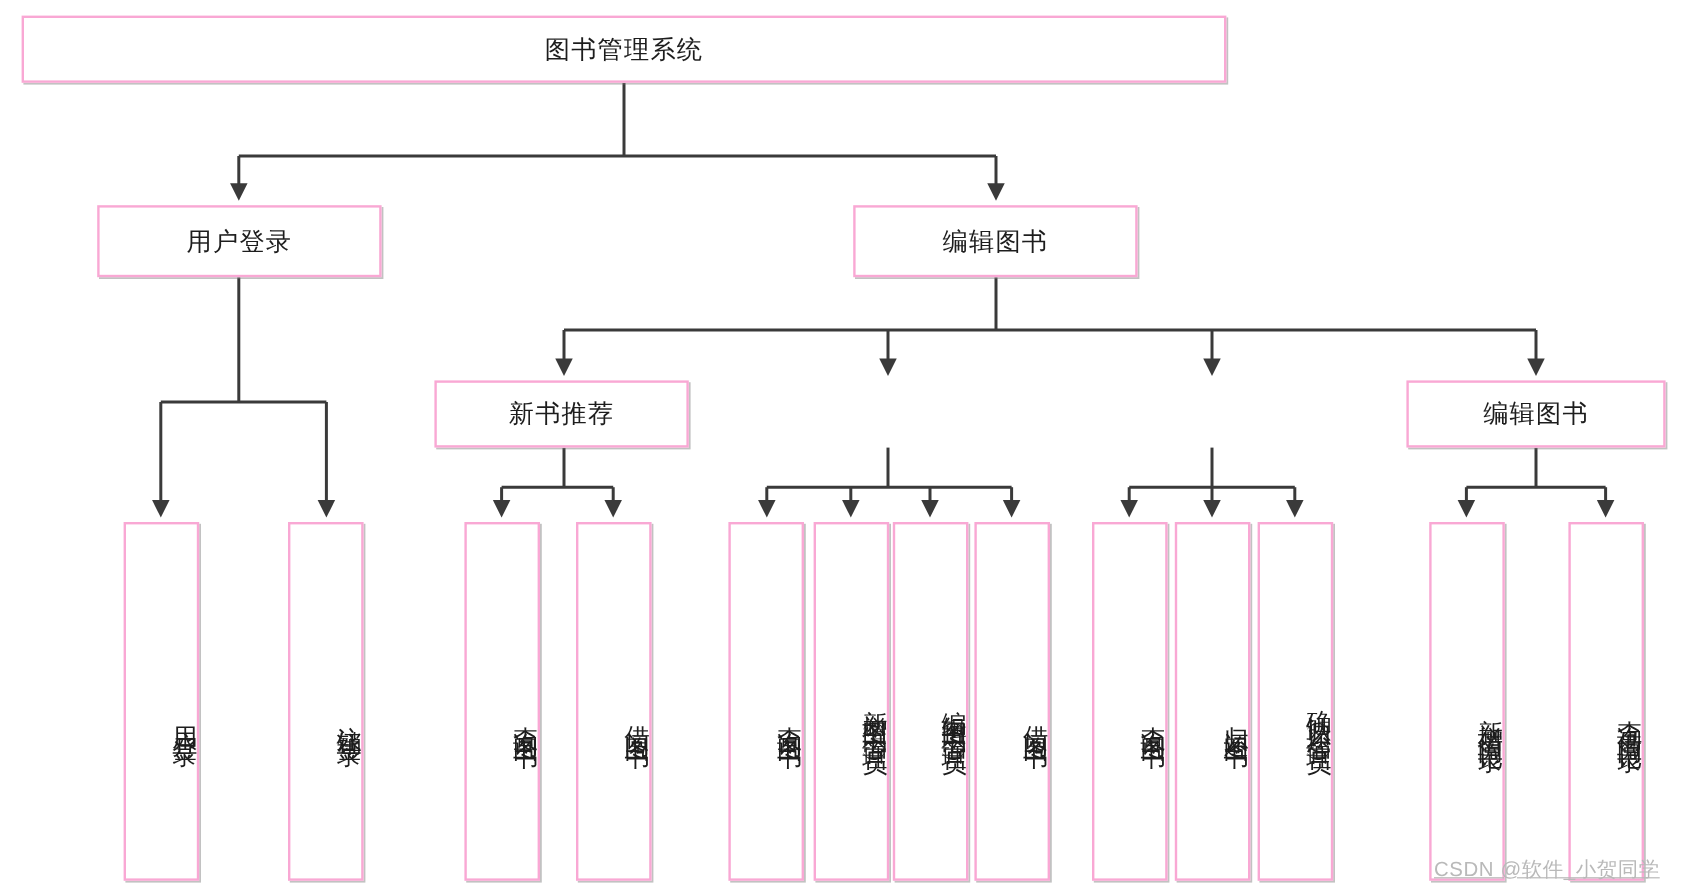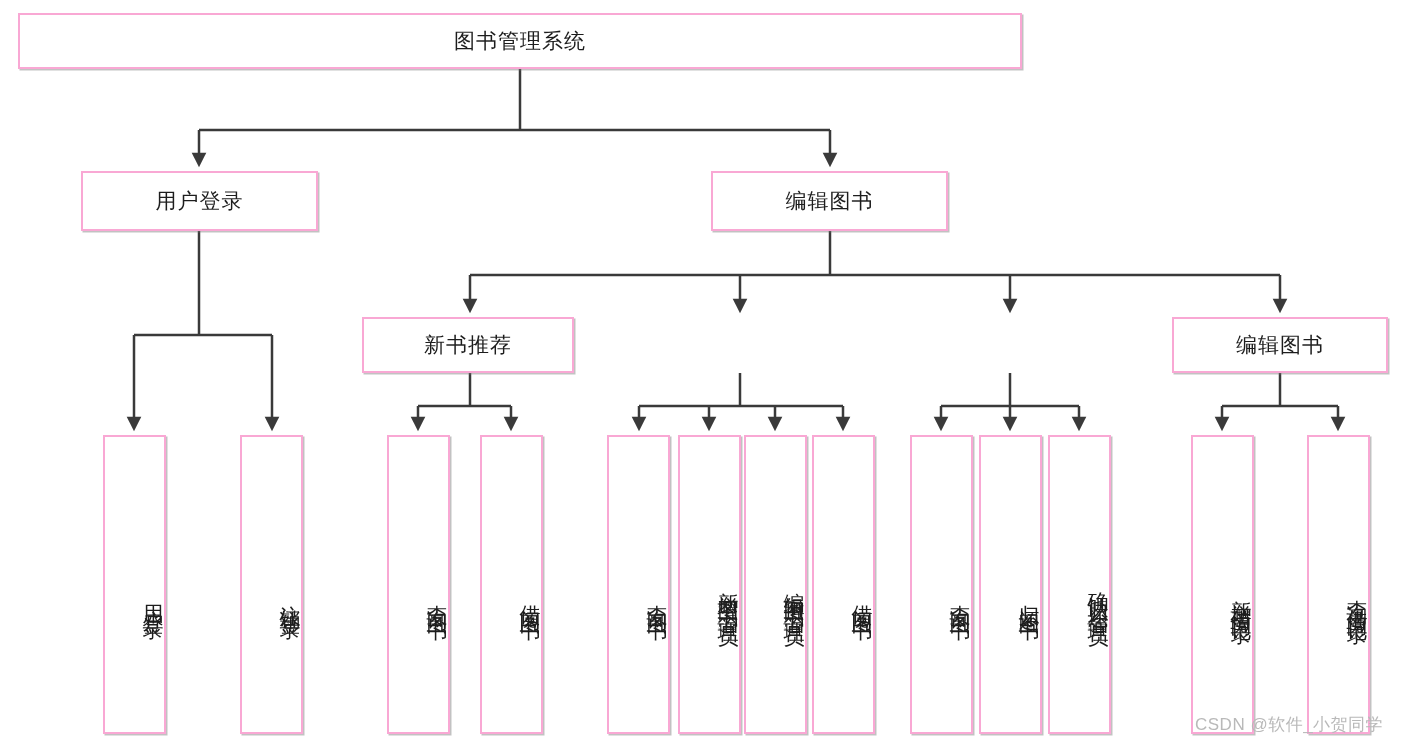--- a/index.html
+++ b/index.html
@@ -172,17 +172,17 @@
     <span class="lbl">确认归还（管理员）</span>
   </div>
 
   <div class="node v" style="left:1191px;top:435px;width:63px;height:299px;">
     <span class="lbl">新增借阅记录</span>
   </div>
   <div class="node v" style="left:1307px;top:435px;width:63px;height:299px;">
     <span class="lbl">查询借阅记录</span>
   </div>
 
-  <div class="watermark" style="left:1195px;top:713px;">
+  <div class="watermark" style="left:1195px;top:713px;text-decoration:underline;">
     <span>CSDN @软件_小贺同学</span>
   </div>
 
 </div>
 
 </body></html>

